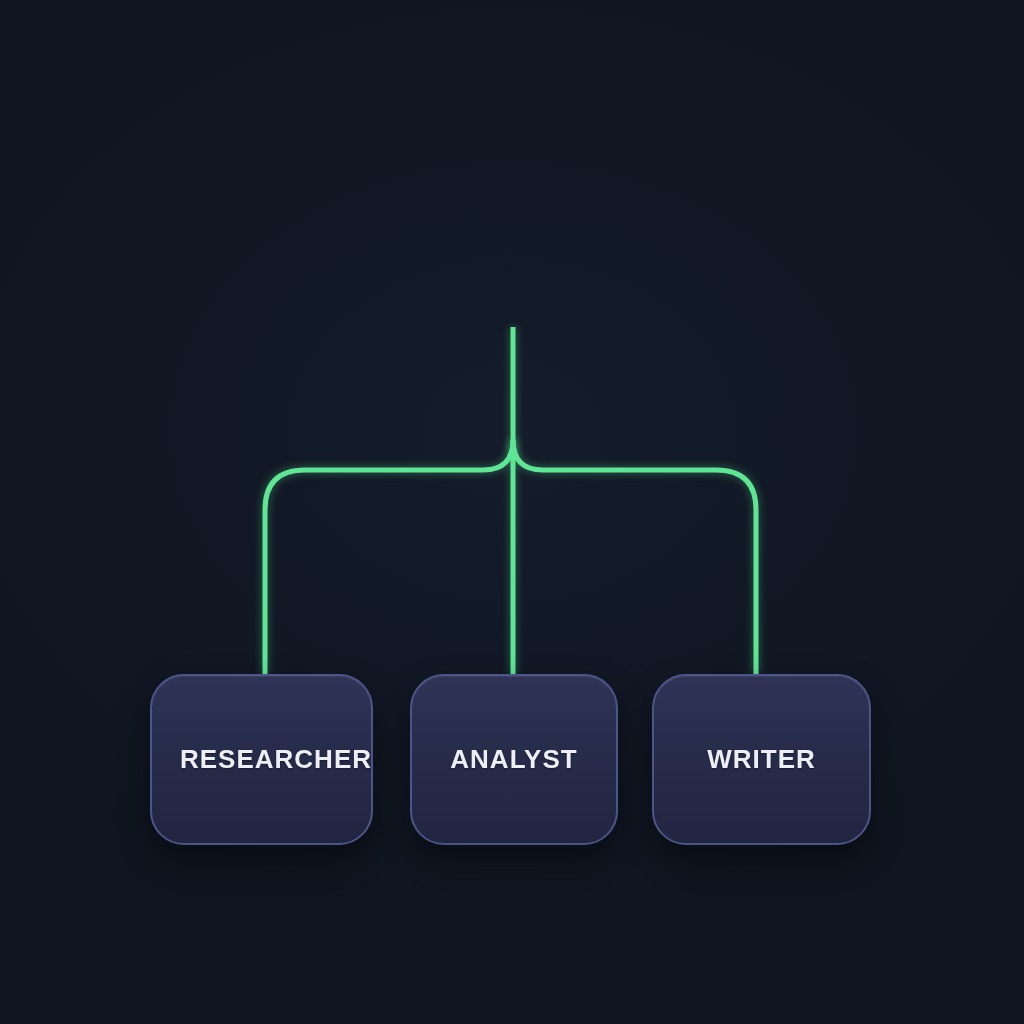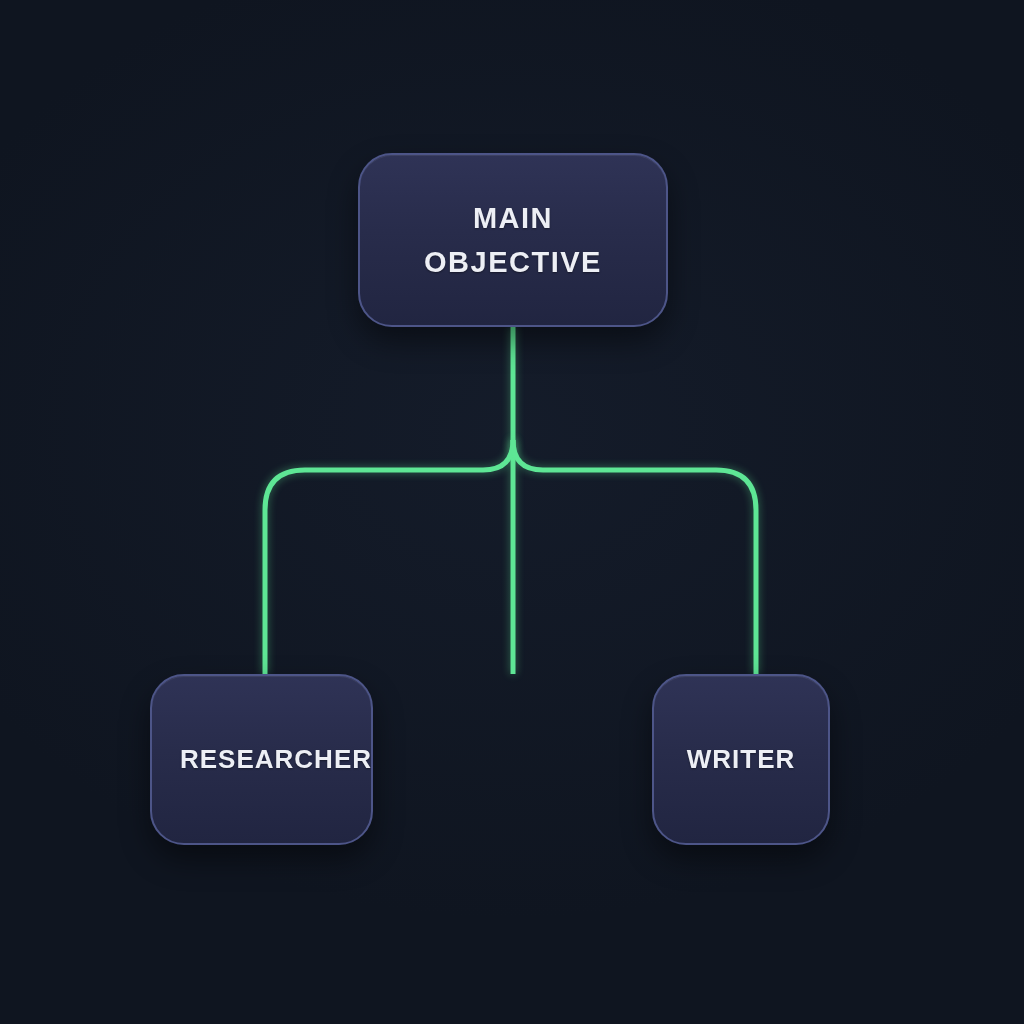--- a/index.html
+++ b/index.html
@@ -62,39 +62,39 @@
   }
   .node.root .node-label { max-width: 230px; }
   .node.child {
     top: 674px;
     height: 171px;
     font-size: 26px;
     letter-spacing: 1px;
   }
   .node.n-researcher { left: 150px; width: 223px; padding-left: 29px; }
   .node.n-analyst    { left: 410px; width: 208px; }
-  .node.n-writer     { left: 652px; width: 178px; }
+  .node.n-writer     { left: 652px; width: 219px; }
 </style>
 </head>
 <body>
 
 <div class="canvas">
 
   <svg class="connectors" width="1024" height="1024" viewBox="0 0 1024 1024" aria-hidden="true">
     <path d="M513 327 L513 674"></path>
     <path d="M513 440 Q513 470 483 470 L305 470 Q265 470 265 510 L265 674"></path>
     <path d="M513 440 Q513 470 543 470 L716 470 Q756 470 756 510 L756 674"></path>
   </svg>
 
-  <div class="node root">
-    <span class="node-label">MAIN OBJECTIVE</span>
-  </div>
 
   <div class="node child n-researcher">
     <span class="node-label">RESEARCHER</span>
   </div>
 
+  <div class="node child n-analyst">
+    <span class="node-label">ANALYST</span>
+  </div>
 
   <div class="node child n-writer">
     <span class="node-label">WRITER</span>
   </div>
 
 </div>
 
 </body></html>

